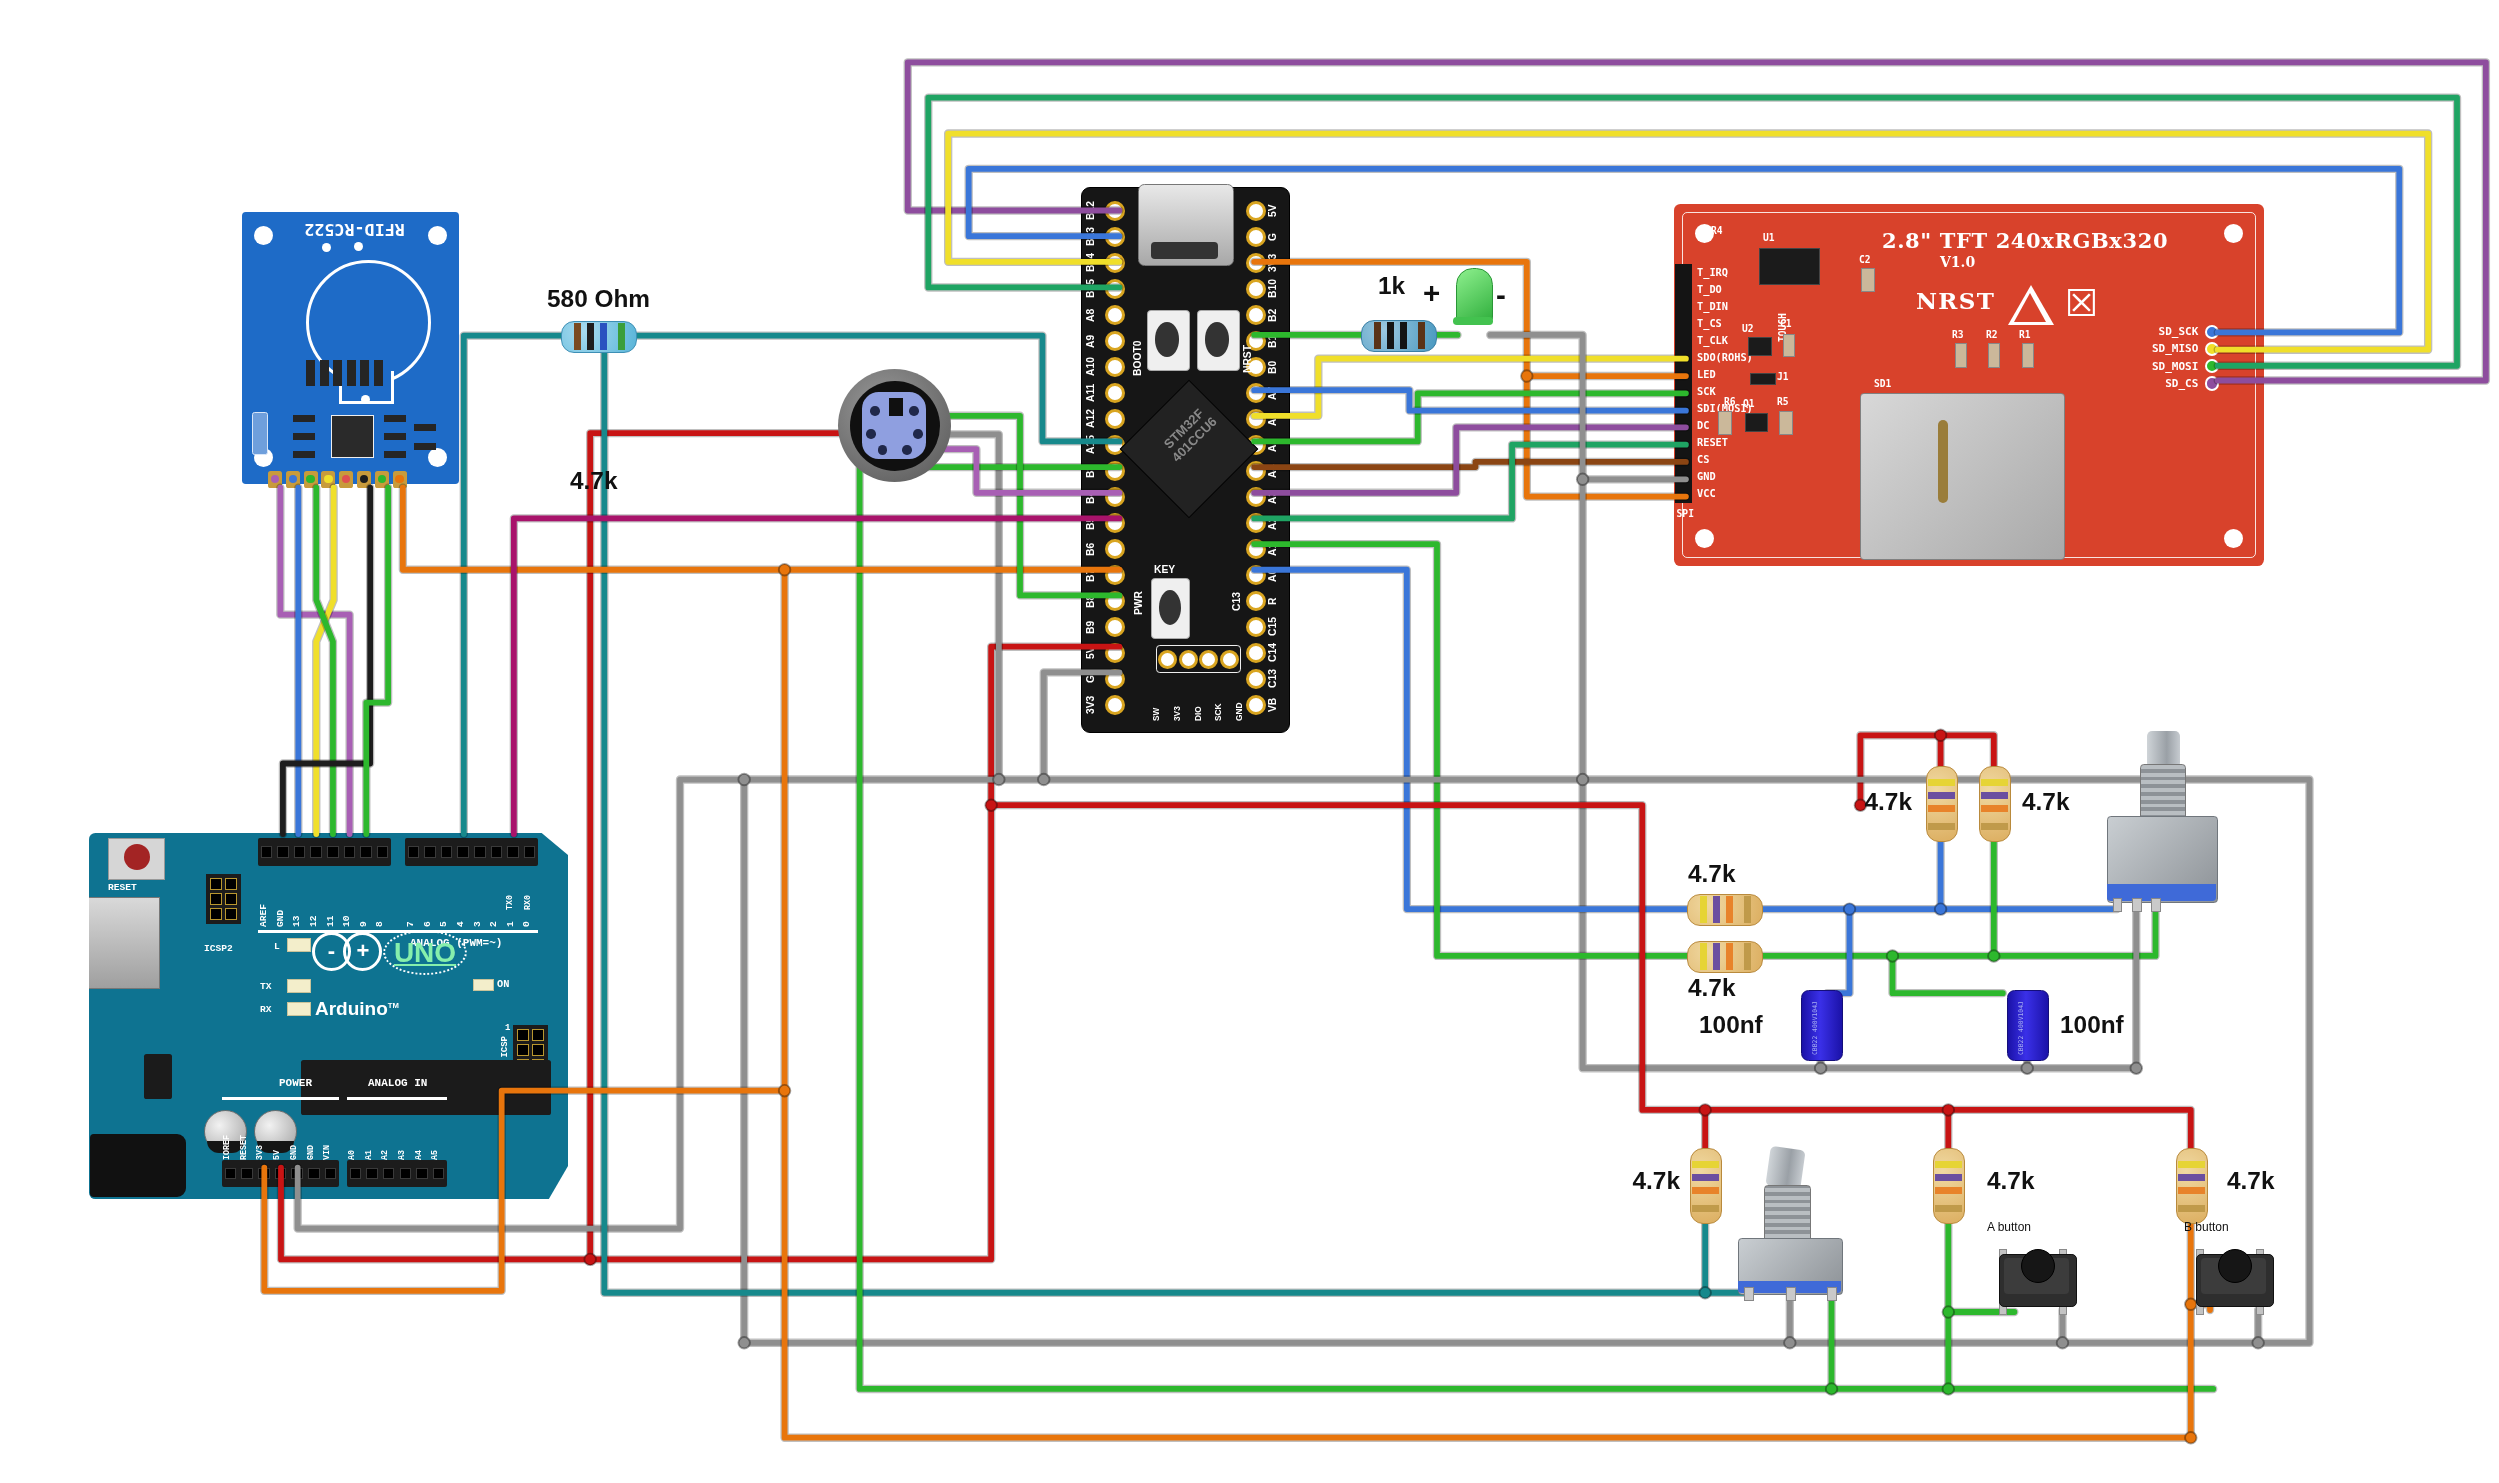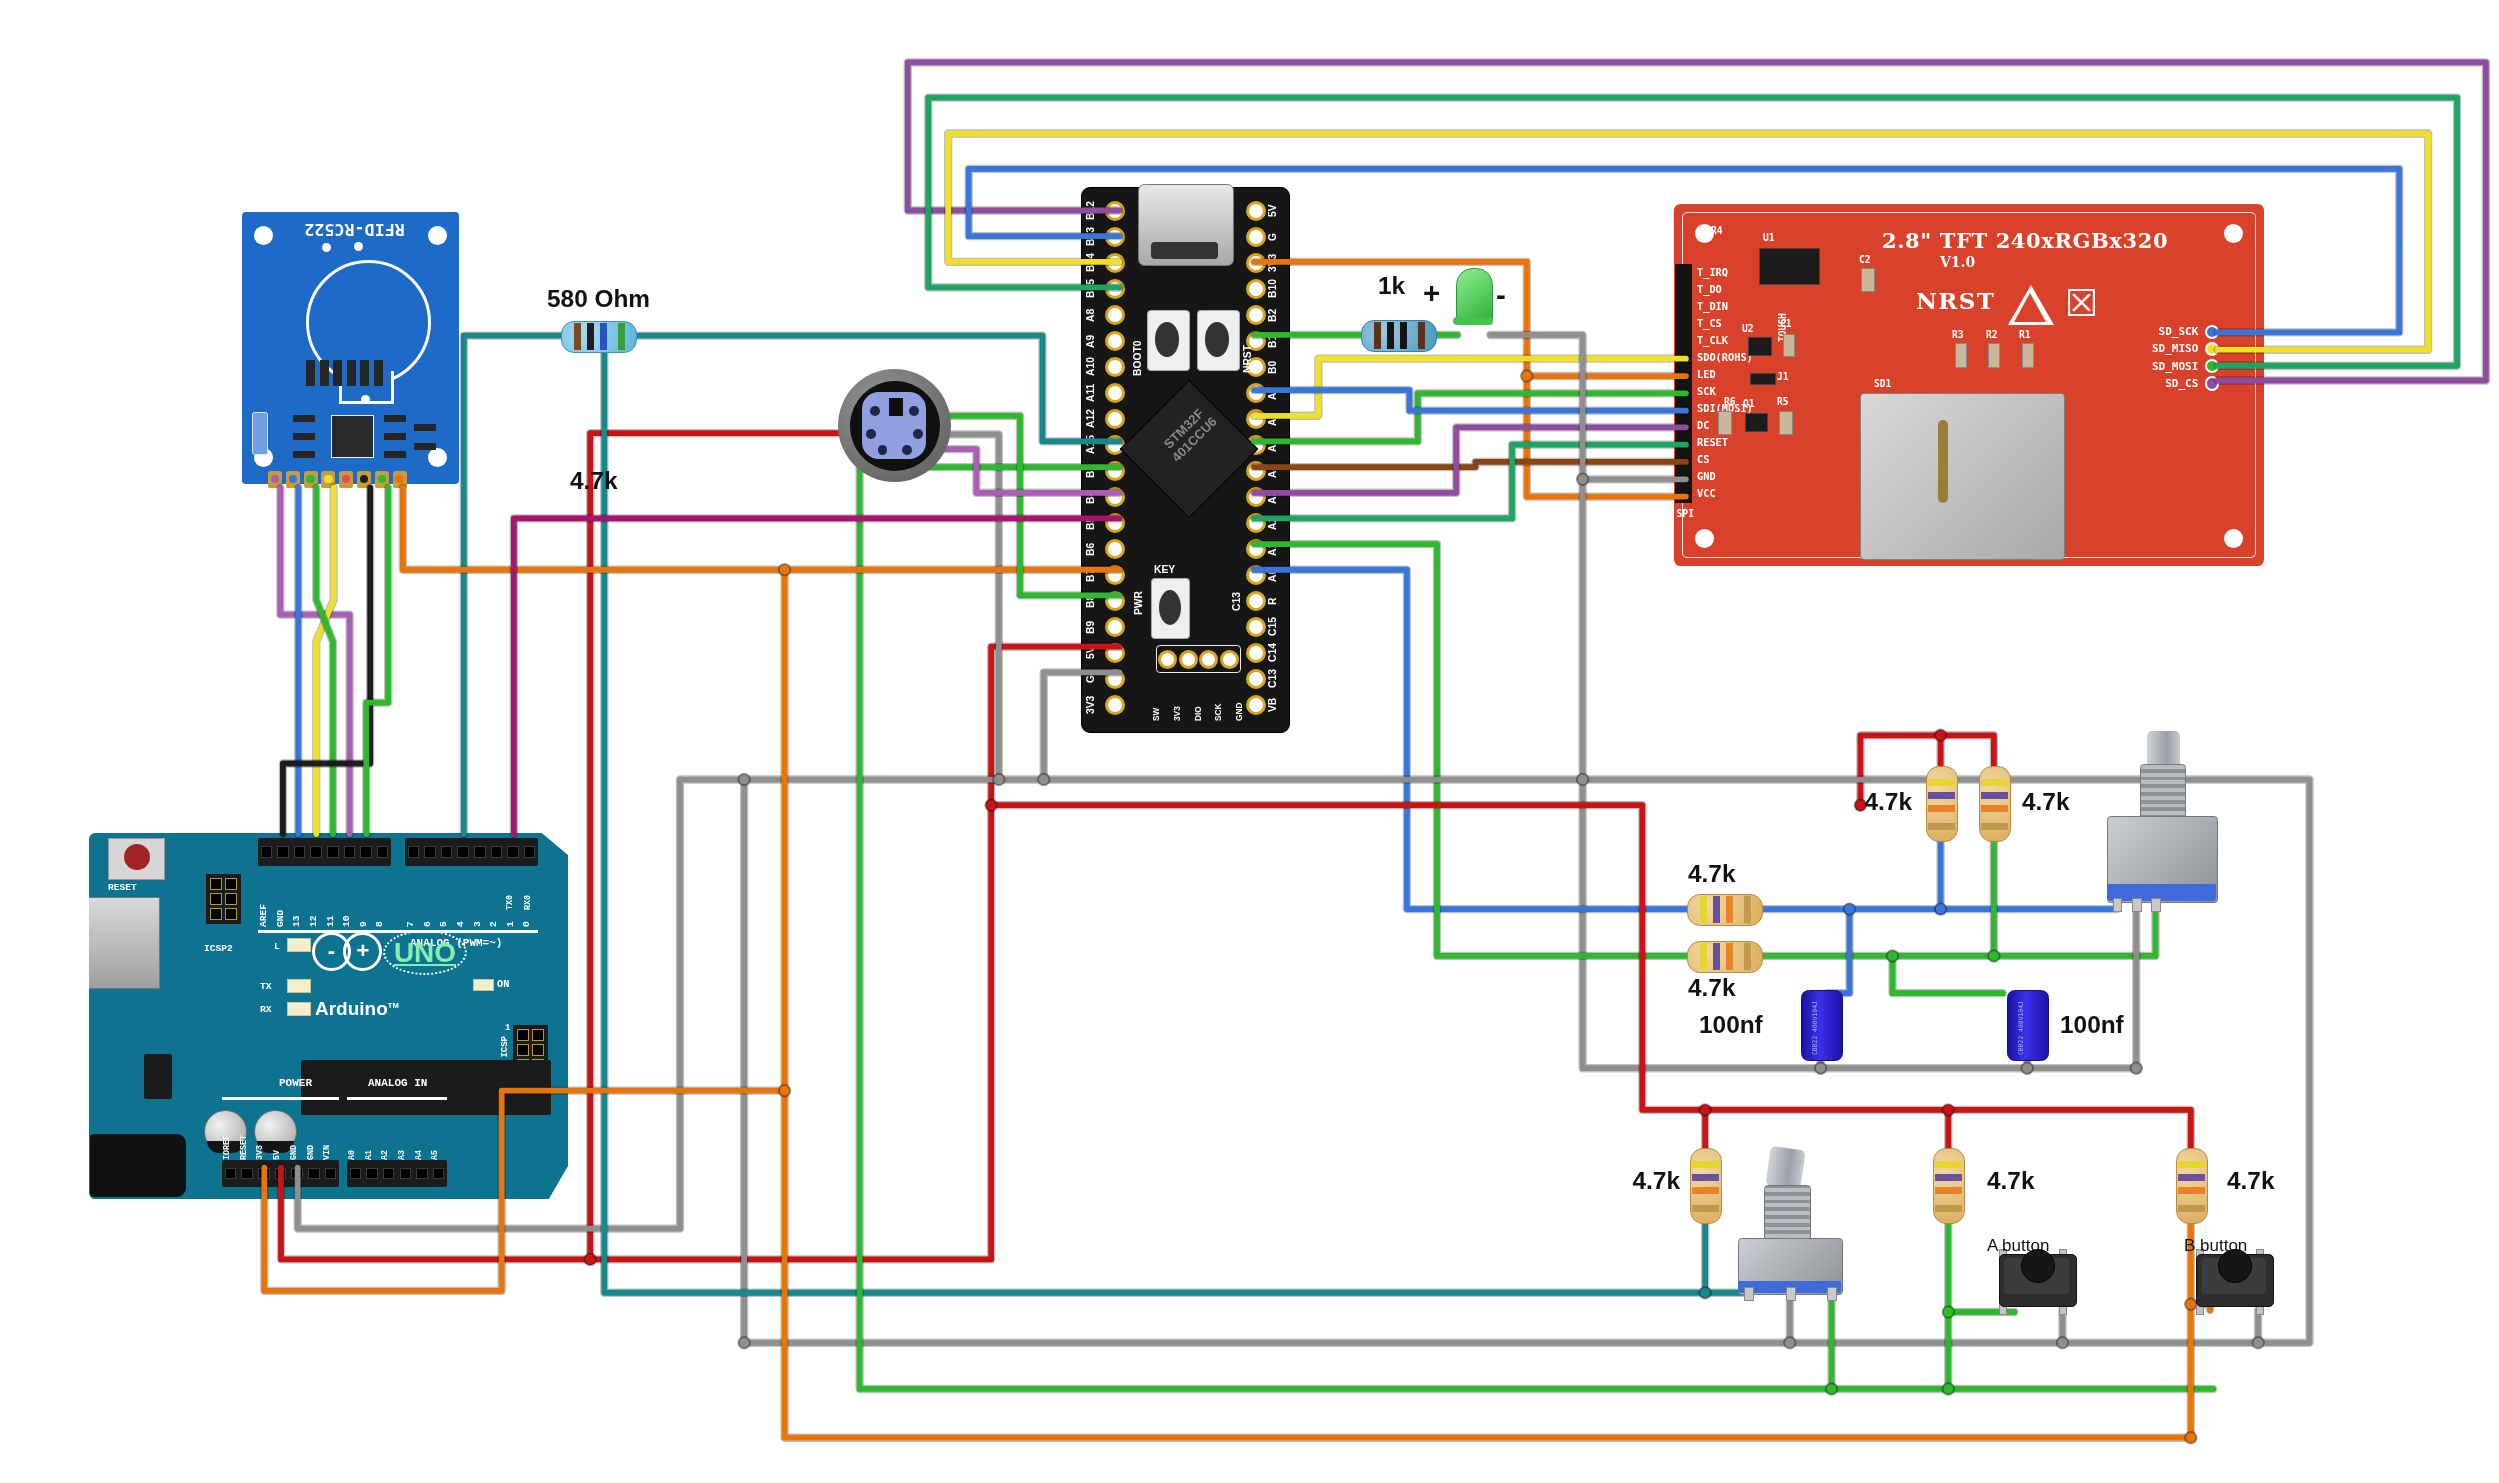--- a/index.html
+++ b/index.html
@@ -2,21 +2,21 @@
 <html style="font-size:10.3px"><head>
 <meta charset="utf-8">
 <style>
   html,body{margin:0;padding:0;background:#fff;}
   #canvas{position:relative;width:2500px;height:1484px;background:#fff;overflow:hidden;
           font-family:"Liberation Sans",sans-serif;}
   #wire-layer{position:absolute;left:0;top:0;z-index:2;}
   .board{position:absolute;z-index:1;}
   .part{position:absolute;z-index:3;}
   .ann{position:absolute;z-index:4;font-size:24.4px;font-weight:600;color:#111;white-space:nowrap;}
-  .ann.small{font-size:17px;font-weight:400;margin-top:16px;}
+  .ann.small{font-size:12px;font-weight:400;}
   .ann.sign{font-size:29.5px;font-weight:700;}
   .vtext{writing-mode:vertical-rl;transform:rotate(180deg);text-orientation:mixed;display:inline-block;}
 
   
   .rfid{left:242px;top:212px;width:217px;height:272px;background:#1e6bc7;border-radius:3.8px;}
   .rfid .title{position:absolute;left:45px;top:7.7px;width:135px;text-align:center;color:#fff;
     font:bold 16.7px "DejaVu Sans Mono",monospace;transform:rotate(180deg);}
   .hole{position:absolute;width:19px;height:19px;border-radius:50%;background:#fff;}
   .rfid .ant{position:absolute;left:64px;top:48px;width:119px;height:119px;border:3.8px solid #fff;border-radius:50%;}
   .rfid .antnotch{position:absolute;left:97px;top:159px;width:49px;height:29.5px;background:#1e6bc7;

